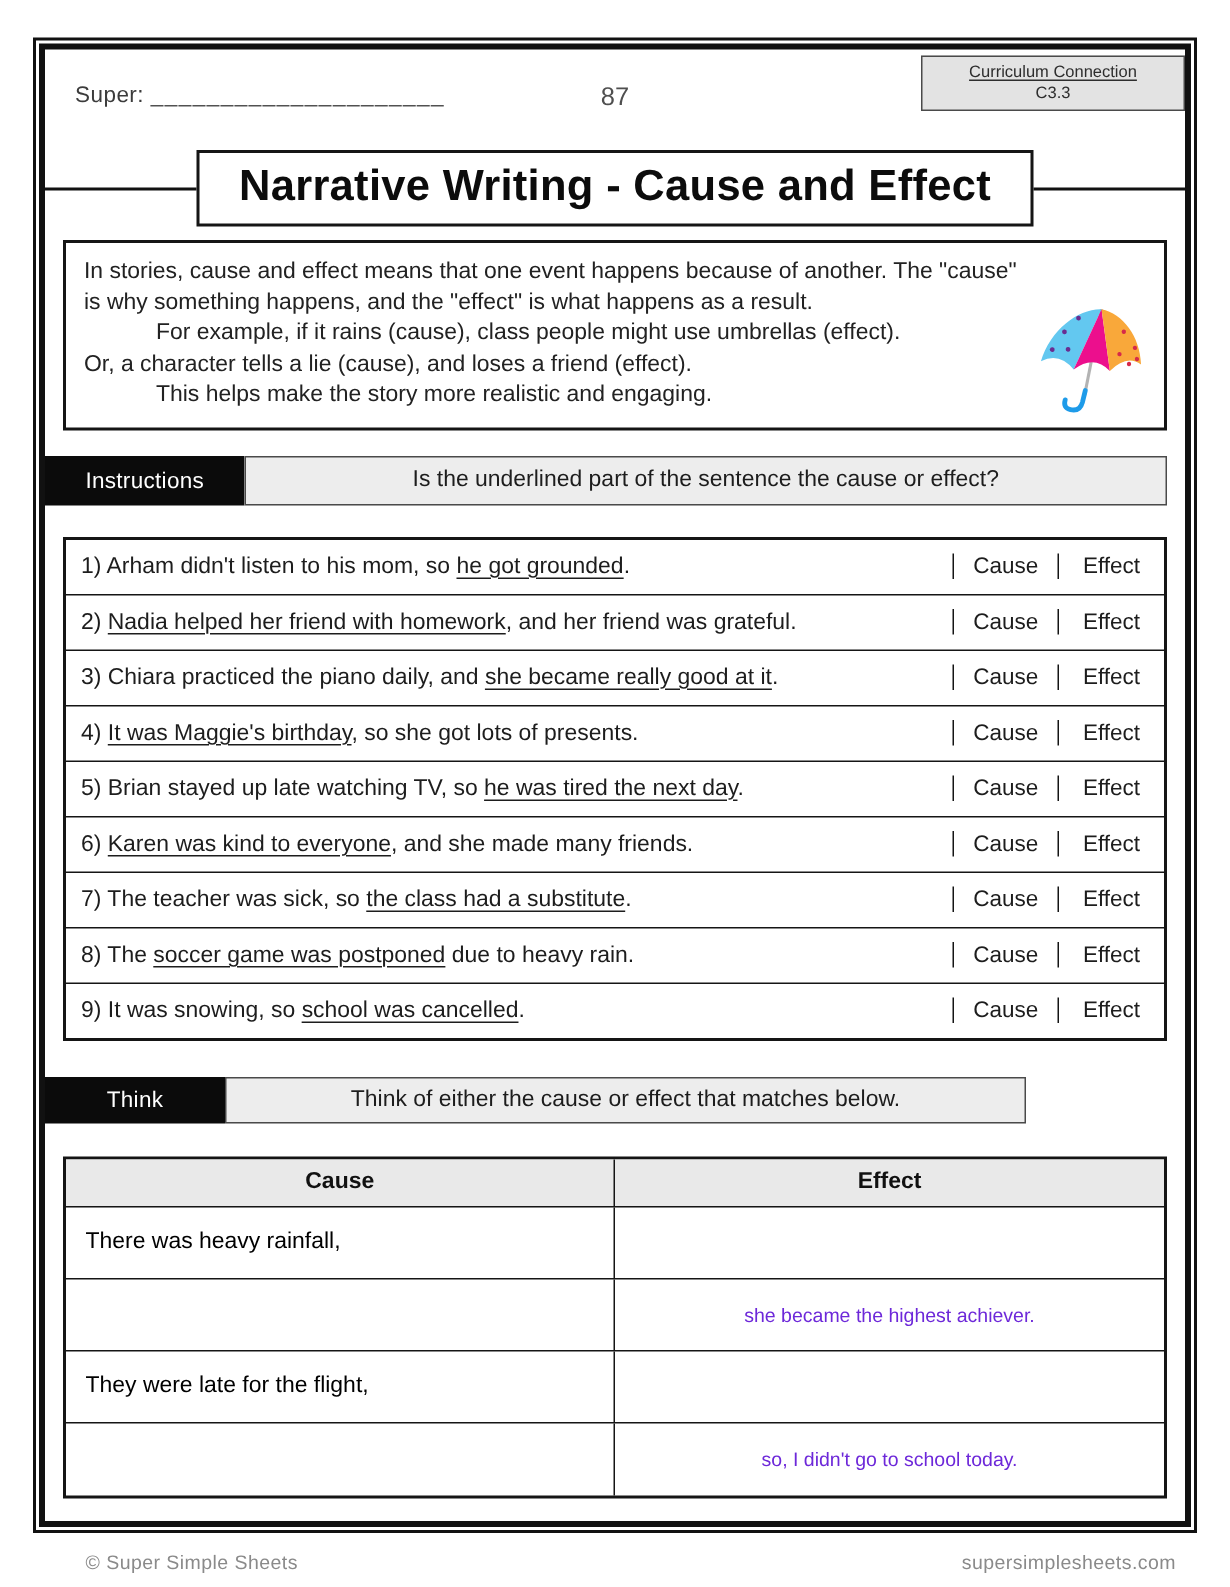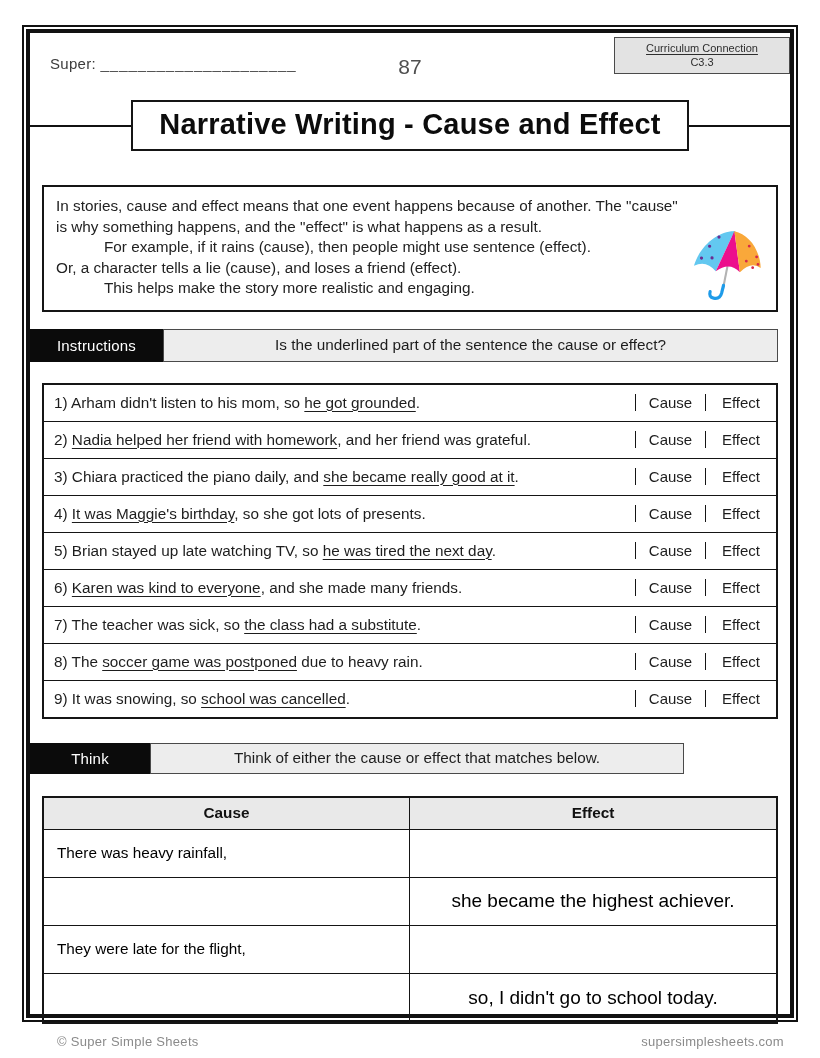--- a/index.html
+++ b/index.html
@@ -13,21 +13,21 @@
   .frame-inner {
     position: absolute; left: 2px; top: 2px; right: 2px; bottom: 2px;
     border: 4px solid #111;
     padding: 6px 12px 0 12px;
   }
 
   
   .header-row { position: relative; height: 42px; margin-top: 4px; }
   .name-wrap { position: absolute; left: 8px; top: 12px; font-size: 15px; color: #3c3c3c; letter-spacing: .3px; }
   .name-line { color: #4a4a4a; letter-spacing: 1px; }
-  .page-number { position: absolute; left: 0; right: 0; top: 12px; text-align: center; font-size: 21px; color: #4f4f4f; }
+  .page-number { position: absolute; left: 0; right: 0; top: 12px; text-align: center; font-size: 17px; color: #4f4f4f; }
   .curriculum-box {
     position: absolute; right: -12px; top: -6px; width: 176px;
     background: #e3e3e3; border: 1px solid #4a4a4a;
     text-align: center; font-size: 11px; color: #2e2e2e; padding: 3px 0 4px;
     line-height: 14px;
   }
   .curriculum-box .u-line { text-decoration: underline; text-underline-offset: 2px; }
 
   
   .title-row { position: relative; height: 56px; margin-top: 12px; display: flex; align-items: center; justify-content: center; }
@@ -36,21 +36,21 @@
     border-top: 2px solid #111;
   }
   .title-box {
     position: relative; background: #fff; border: 2px solid #151515;
     padding: 6px 26px 8px; font-size: 29px; font-weight: bold; letter-spacing: .2px; color: #0c0c0c;
     white-space: nowrap;
   }
 
   
   .intro-box {
-    position: relative; margin-top: 32px; border: 2px solid #151515;
+    position: relative; margin-top: 7px; border: 2px solid #151515;
     padding: 9px 12px 11px; font-size: 15.3px; line-height: 20.5px; color: #222;
   }
   .intro-line.indent { padding-left: 48px; }
   .umbrella { position: absolute; right: 8px; top: 38px; width: 80px; height: 80px; }
 
   
   .bar { display: flex; align-items: stretch; margin-left: -12px; height: 33px; margin-top: 17px; }
   .bar-label {
     background: #0b0b0b; color: #fff; display: flex; align-items: center; justify-content: center;
     font-size: 15px; letter-spacing: .2px; text-align: right;
@@ -76,21 +76,21 @@
   .qchoice.effect { width: 71px; }
 
   
   .btable { margin-top: 22px; border: 2px solid #151515; }
   .bt-header { display: flex; background: #e9e9e9; border-bottom: 1.5px solid #151515; height: 32px; }
   .bt-hcell { width: 50%; display: flex; align-items: center; justify-content: center; font-size: 15.3px; font-weight: bold; color: #111; }
   .bt-hcell:first-child { border-right: 1.5px solid #151515; }
   .bt-row { display: flex; height: 48px; border-bottom: 1.5px solid #151515; }
   .bt-row:last-child { border-bottom: none; }
   .bt-cause { width: 50%; border-right: 1.5px solid #151515; display: flex; align-items: center; padding: 0 13px; font-size: 15.3px; color: #000000; }
-  .bt-effect { width: 50%; display: flex; align-items: center; justify-content: center; font-size: 19px; color: #000000; }
+  .bt-effect { width: 50%; display: flex; align-items: center; justify-content: center; font-size: 13px; color: #6d28d9; }
 
   
   .footer { position: absolute; left: 57px; right: 36px; bottom: 9px; display: flex; justify-content: space-between; font-size: 13px; color: #8a8a8a; letter-spacing: .3px; gap: 12px; }
 </style>
 </head>
 <body>
 
 <div class="frame-outer">
   <div class="frame-inner">
 
@@ -106,21 +106,21 @@
       </div>
     </div>
 
     <div class="title-row">
       <div class="title-box">Narrative Writing - Cause and Effect</div>
     </div>
 
     <div class="intro-box">
       <div class="intro-line">In stories, cause and effect means that one event happens because of another. The "cause"</div>
       <div class="intro-line">is why something happens, and the "effect" is what happens as a result.</div>
-      <div class="intro-line indent">For example, if it rains (cause), then people might use sentence (effect).</div>
+      <div class="intro-line indent">For example, if it rains (cause), class people might use umbrellas (effect).</div>
       <div class="intro-line">Or, a character tells a lie (cause), and loses a friend (effect).</div>
       <div class="intro-line indent">This helps make the story more realistic and engaging.</div>
 
       <svg class="umbrella" viewBox="0 0 100 100">
         <g transform="rotate(8 50 50)">
           <path d="M52,7 L48,80" stroke-width="2.6" fill="none" stroke="#b3b3b3"></path>
           <path d="M48,76 L47,86 Q46,94 38,93.5 Q31.5,93 32.5,86" stroke-width="4" fill="none" stroke-linecap="round" stroke="#1e9be9"></path>
           <path d="M52,7 C33,9 12,30 8,57 Q22,47 36,60 Z" fill="#63c8f0"></path>
           <path d="M52,7 L36,60 Q51,45 66,57 Z" fill="#ec0f8d"></path>
           <path d="M52,7 C70,8 87,25 91,48 Q78,41 66,57 Z" fill="#f9a83a"></path>

